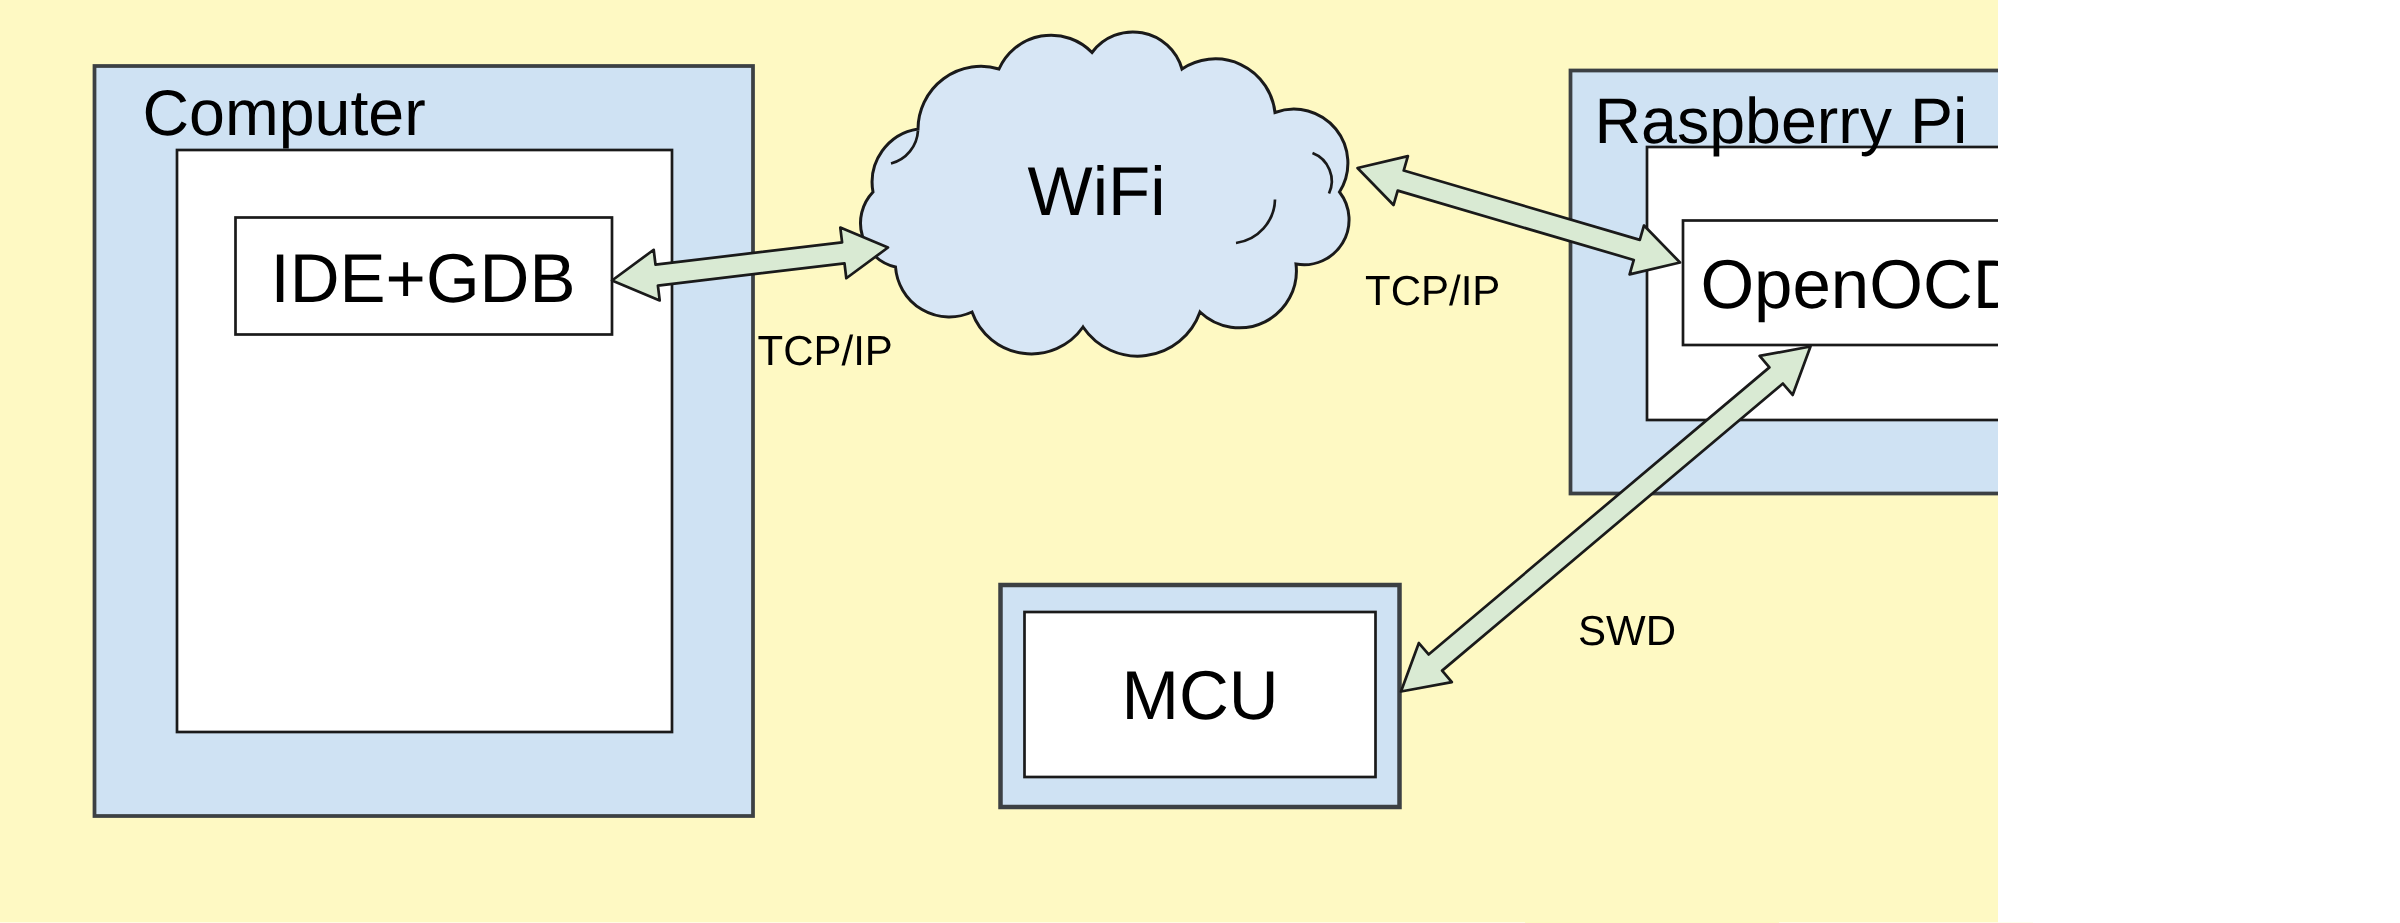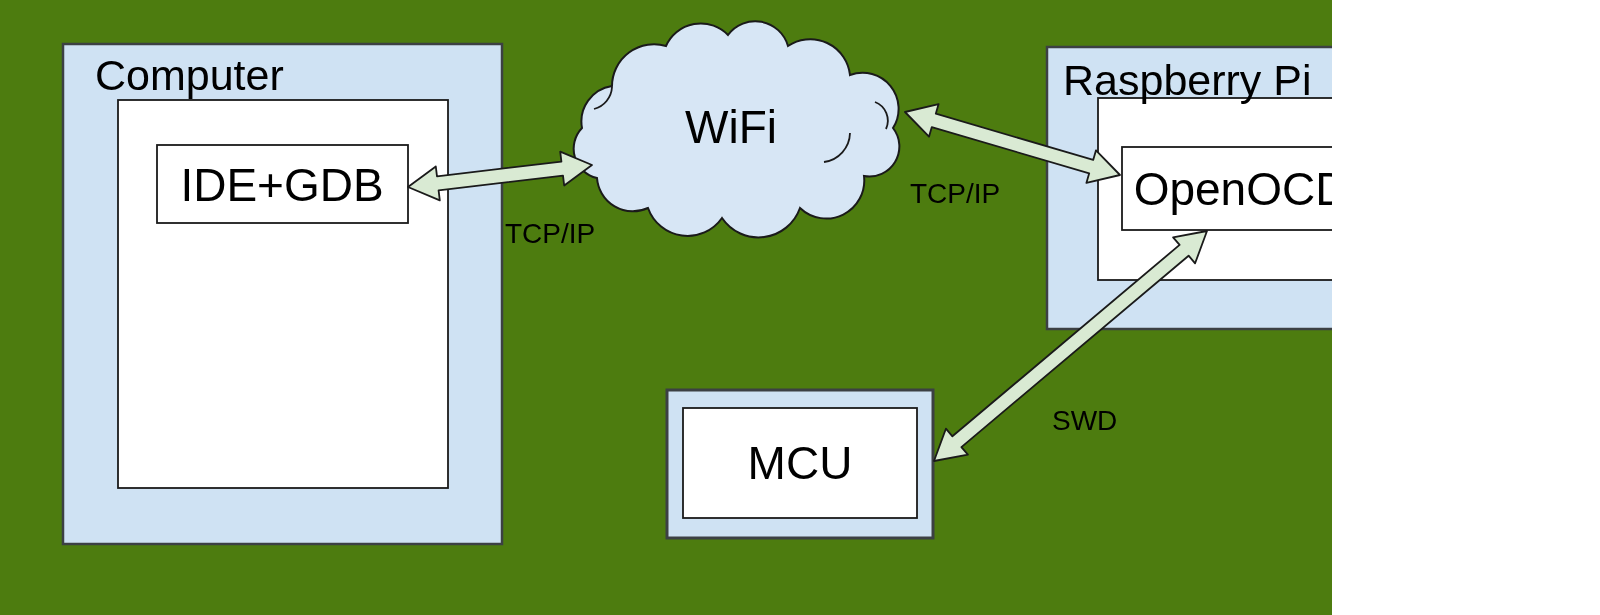--- a/index.html
+++ b/index.html
@@ -5,21 +5,21 @@
 <style>
   html, body {
     margin: 0;
     padding: 0;
     background: #ffffff;
   }
   .canvas {
     position: relative;
     width: 1332px;
     height: 615px;
-    background: #4d7c0f;
+    background: #fef9c3;
     overflow: hidden;
     font-family: "Liberation Sans", sans-serif;
   }
   svg { display: block; }
   text {
     font-family: "Liberation Sans", sans-serif;
     fill: #000000;
   }
   .title-label   { font-size: 43px; }
   .box-label     { font-size: 46px; }

